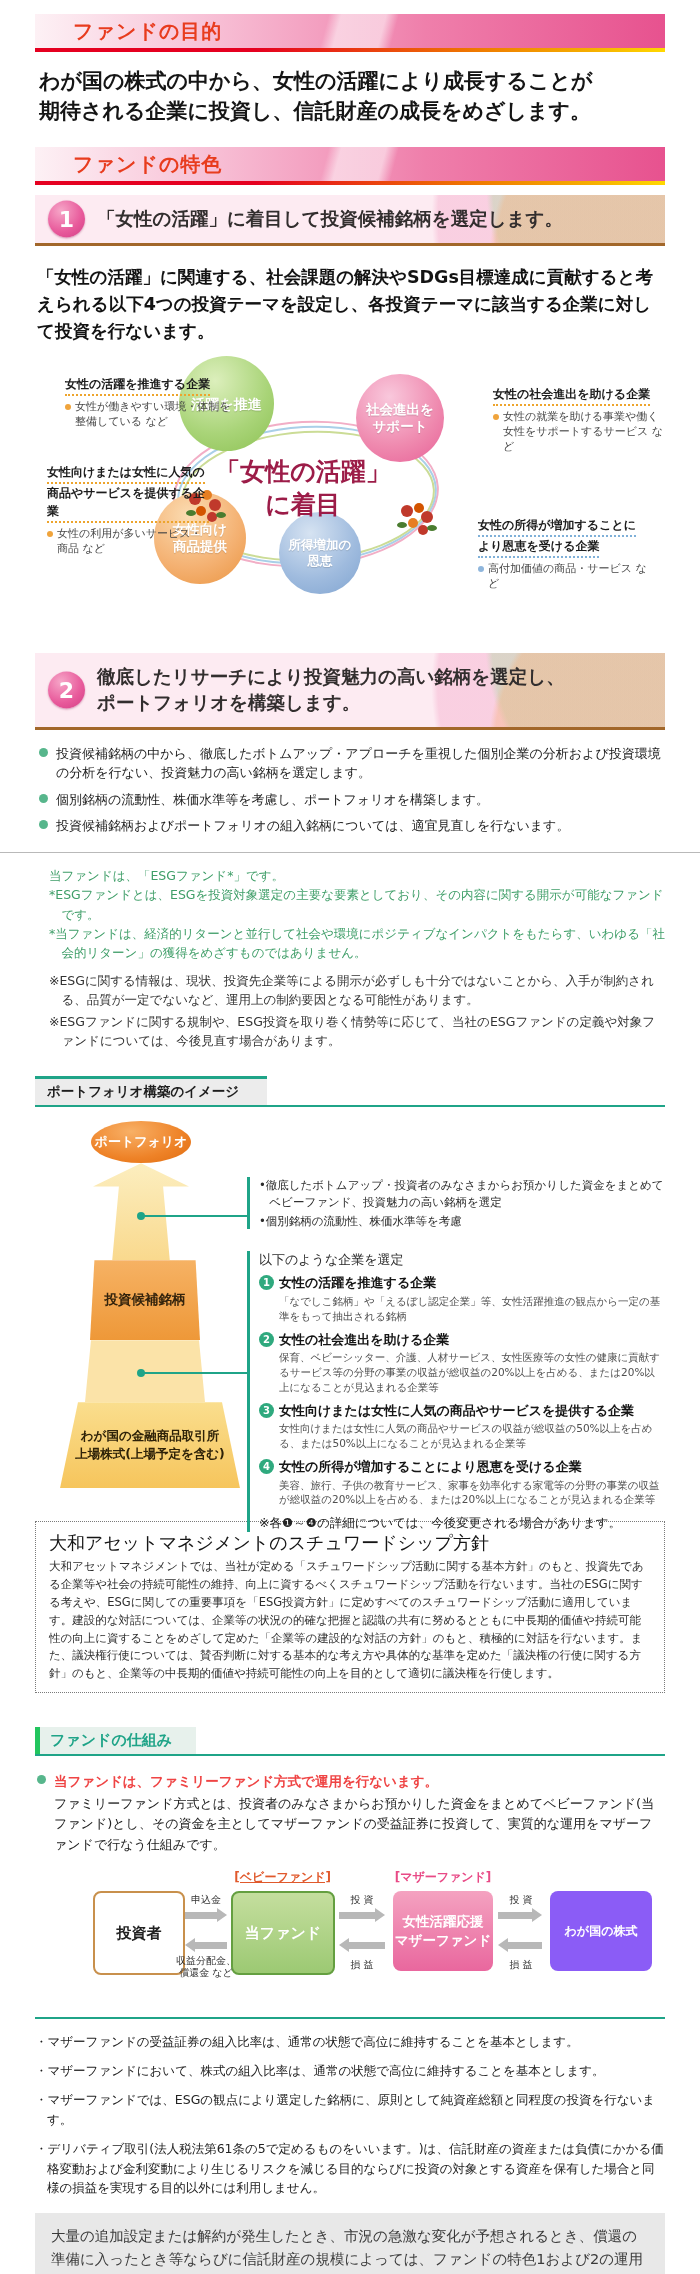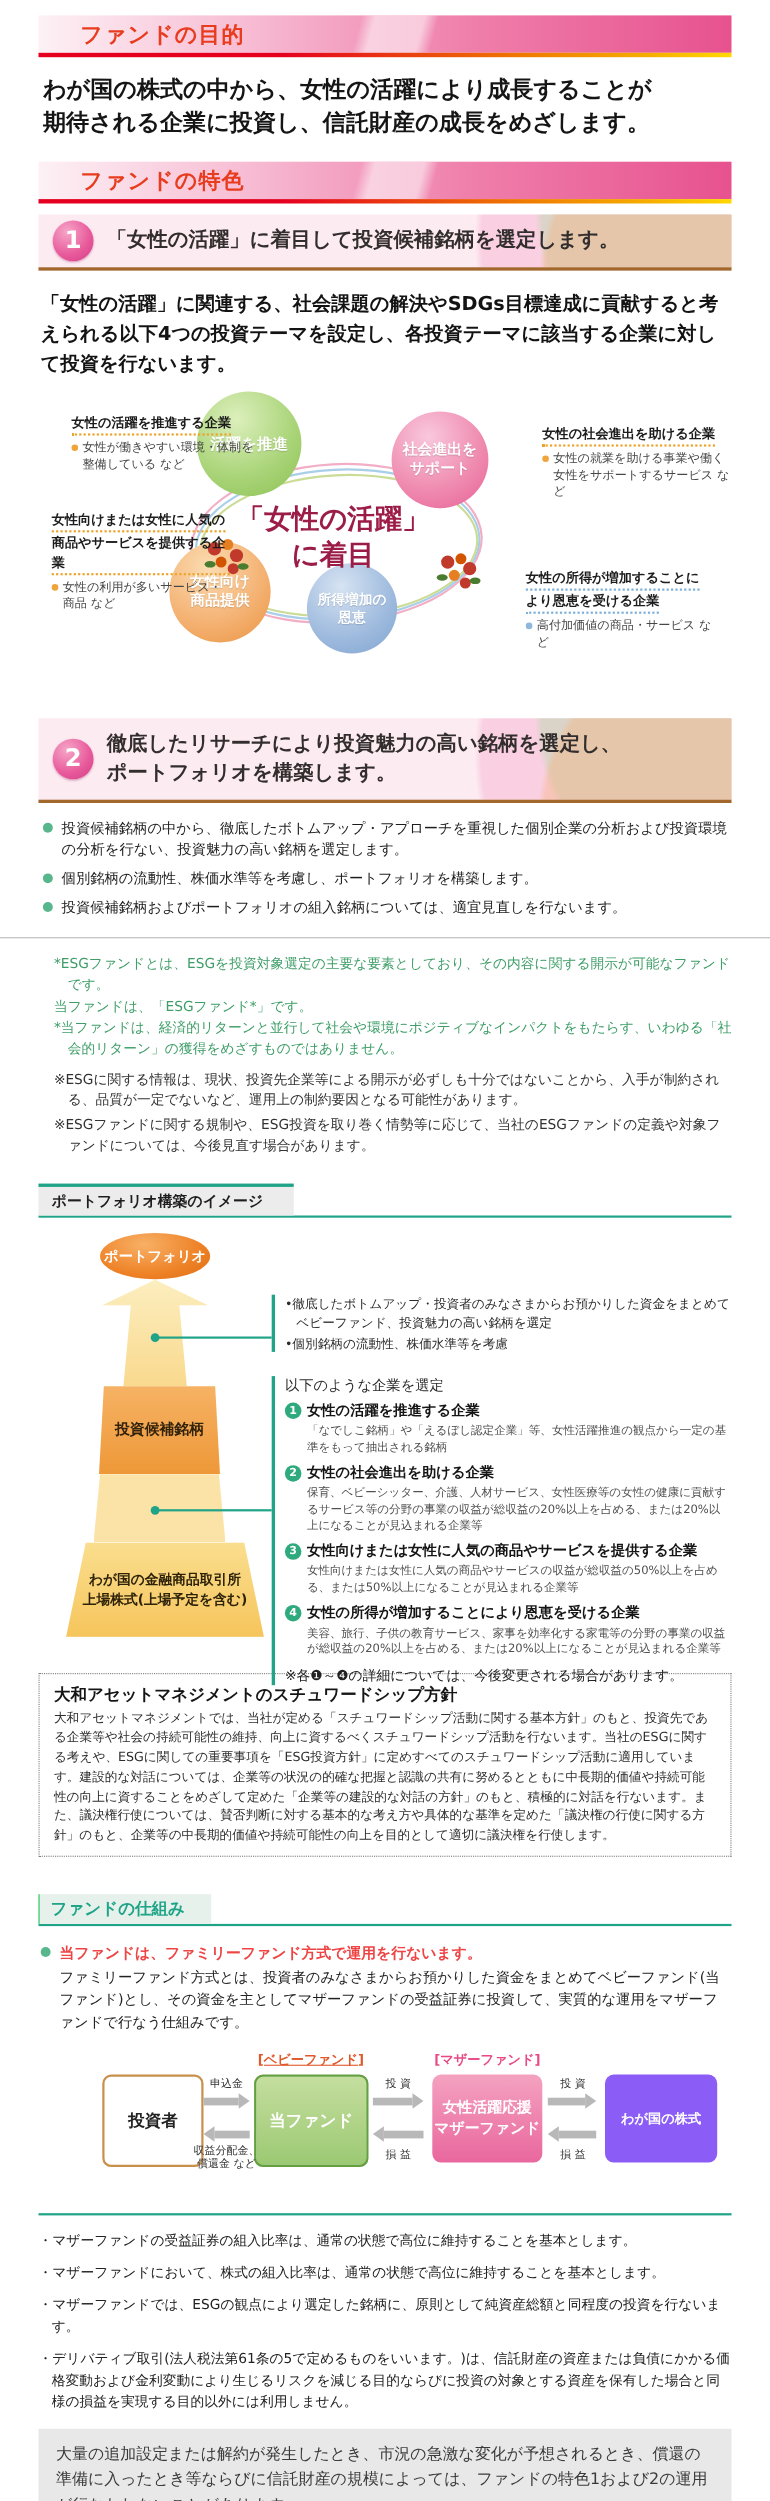--- a/index.html
+++ b/index.html
@@ -94,26 +94,26 @@
   .sel-head{font-size:13px;color:#2b2b2b;margin:0 0 6px 0;}
   .sel-item{margin:0 0 8px 0;}
   .sel-title{position:relative;padding-left:20px;font-size:13px;font-weight:bold;color:#151515;line-height:1.3;}
   .sel-num{position:absolute;left:0;top:0;width:15px;height:15px;border-radius:50%;background:#2fa97e;color:#fff;
     font-size:10px;font-weight:bold;display:flex;align-items:center;justify-content:center;}
   .sel-desc{font-size:10.5px;color:#4f4f4f;line-height:1.4;margin:2px 0 0 20px;}
   .sel-note{font-size:12.5px;color:#222;margin-top:6px;}
 
   
   .stew{margin-top:14px;border:1.5px dotted #7a7a7a;padding:9px 13px;}
-  .stew-title{font-size:15px;font-weight:bold;color:#151515;margin:0 0 3px 0;}
+  .stew-title{font-size:18px;font-weight:normal;color:#151515;margin:0 0 3px 0;}
   .stew-body{font-size:11.5px;color:#2e2e2e;line-height:1.55;margin:0;}
 
   
   .teal-head{margin-top:34px;border-bottom:2px solid #1fa488;}
-  .teal-head span{display:inline-block;background:#e7f1ec;border-left:1px solid #22c55e;color:#1fa488;
+  .teal-head span{display:inline-block;background:#e7f1ec;border-left:5px solid #22c55e;color:#1fa488;
     font-size:15px;font-weight:bold;padding:4px 24px 4px 10px;}
 
   .lead{margin:15px 0 0 2px;}
   .lead-b{position:relative;padding-left:17px;font-size:13.5px;font-weight:bold;color:#ef4444;line-height:1.5;}
   .lead-b .dot{position:absolute;left:0;top:4px;width:9px;height:9px;border-radius:50%;background:#57b68c;}
   .lead-d{font-size:13px;color:#222;line-height:1.55;margin:3px 0 0 17px;}
 
   
   .flow{position:relative;height:132px;margin-top:14px;}
   .flow-label{position:absolute;top:0;font-size:12px;font-weight:bold;}
@@ -229,22 +229,22 @@
   </div>
   <div class="fbullets">
     <div class="fb-item"><span class="dot"></span><span>投資候補銘柄の中から、徹底したボトムアップ・アプローチを重視した個別企業の分析および投資環境の分析を行ない、投資魅力の高い銘柄を選定します。</span></div>
     <div class="fb-item"><span class="dot"></span><span>個別銘柄の流動性、株価水準等を考慮し、ポートフォリオを構築します。</span></div>
     <div class="fb-item"><span class="dot"></span><span>投資候補銘柄およびポートフォリオの組入銘柄については、適宜見直しを行ないます。</span></div>
   </div>
 
   <div class="page-hr"></div>
 
   <div class="esg">
+    <p class="g">当ファンドは、「ESGファンド*」です。</p>
     <p class="g">*ESGファンドとは、ESGを投資対象選定の主要な要素としており、その内容に関する開示が可能なファンドです。</p>
-    <p class="g">当ファンドは、「ESGファンド*」です。</p>
     <p class="g">*当ファンドは、経済的リターンと並行して社会や環境にポジティブなインパクトをもたらす、いわゆる「社会的リターン」の獲得をめざすものではありません。</p>
     <p class="k">※ESGに関する情報は、現状、投資先企業等による開示が必ずしも十分ではないことから、入手が制約される、品質が一定でないなど、運用上の制約要因となる可能性があります。</p>
     <p class="k">※ESGファンドに関する規制や、ESG投資を取り巻く情勢等に応じて、当社のESGファンドの定義や対象ファンドについては、今後見直す場合があります。</p>
   </div>
 
   <div class="pf-head">
     <span>ポートフォリオ構築のイメージ</span>
   </div>
   <div class="pyramid">
     <div class="pf-ellipse">ポートフォリオ</div>

